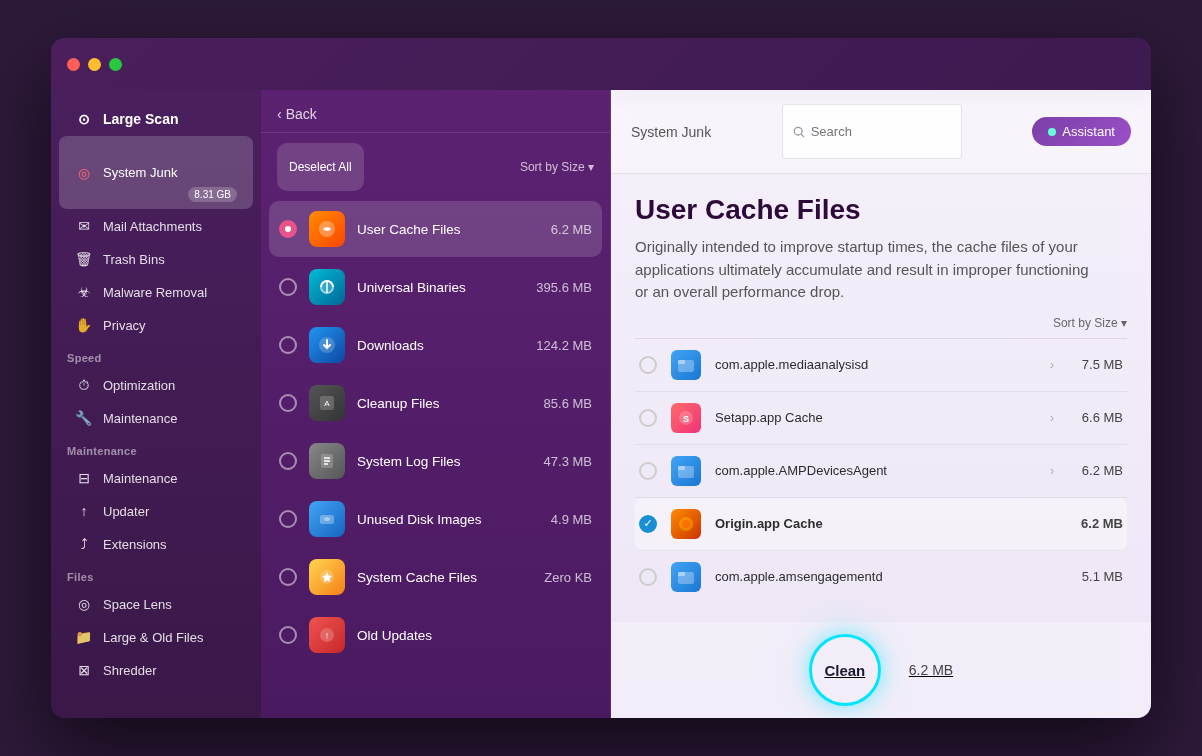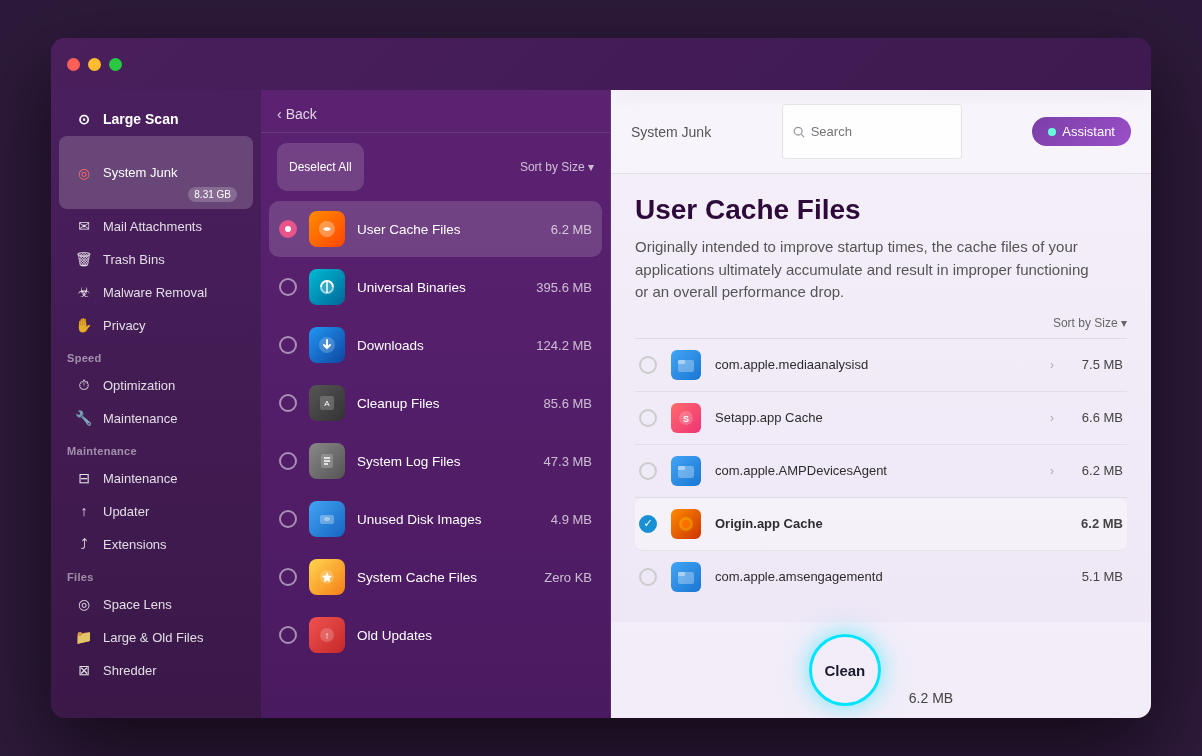--- a/index.html
+++ b/index.html
@@ -368,25 +368,26 @@
       color: #444;
       min-width: 55px;
       text-align: right;
     }
     .right-item-size.bold {
       font-weight: 700;
     }
     
     .clean-btn-container {
       display: flex;
-      align-items: flex-end;
+      align-items: center;
       justify-content: center;
       padding: 12px;
       background: rgba(255,255,255,0.3);
       gap: 28px;
+      text-decoration: underline;
     }
     .clean-btn {
       width: 72px;
       height: 72px;
       border-radius: 50%;
       background: transparent;
       border: 3px solid #00e5ff;
       color: #1a1a2e;
       font-size: 15px;
       font-weight: 600;

